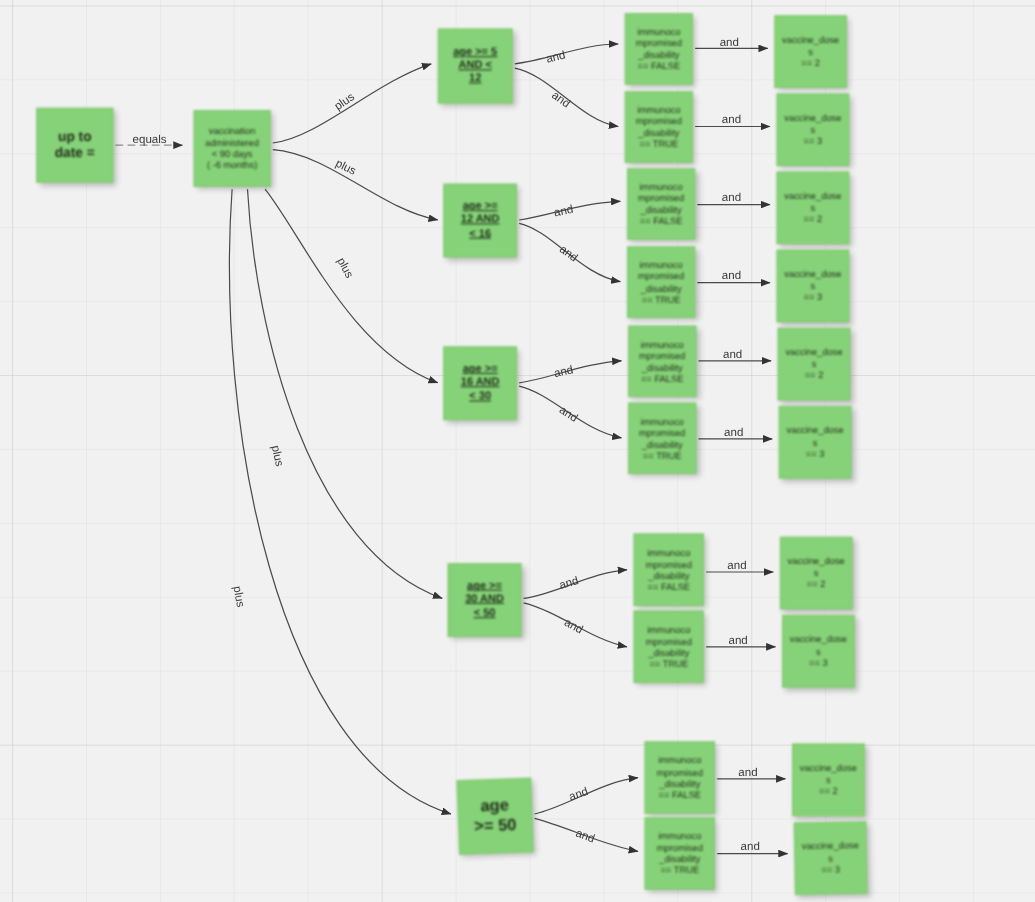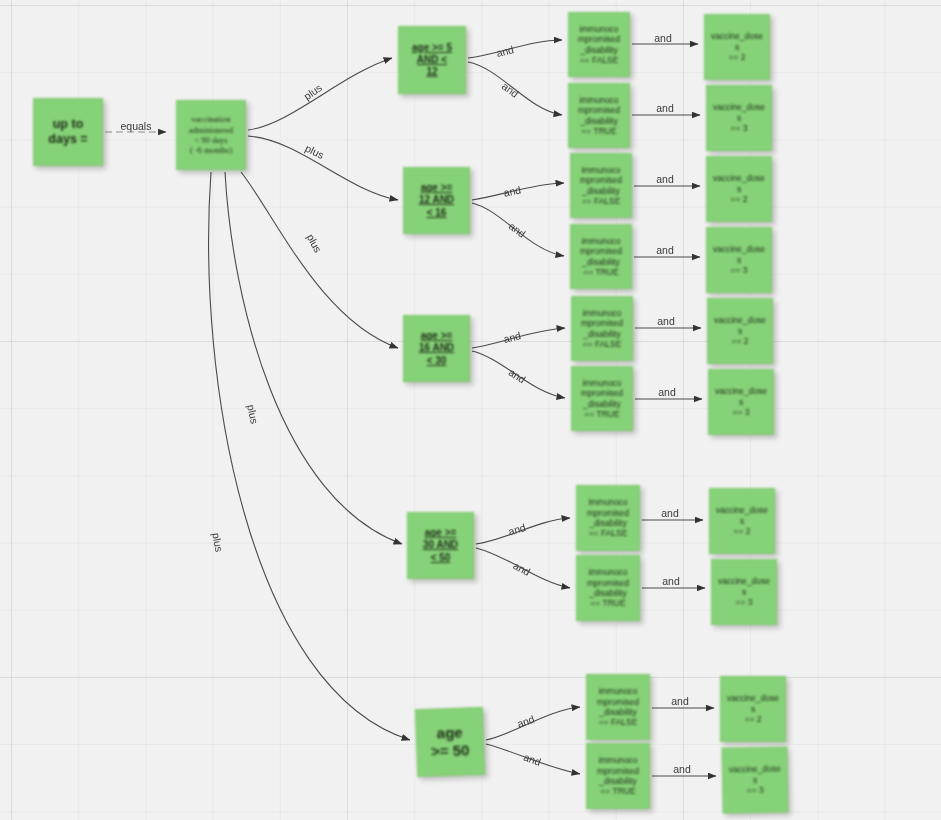--- a/index.html
+++ b/index.html
@@ -192,23 +192,23 @@
         </g>
         <g>
           <path class="edge-path" d="M 652 776 L 716 776" marker-end="url(#arrow)"></path>
           <text class="edge-label" x="682" y="773" text-anchor="middle">and</text>
         </g>
       </g>
   </svg>
   <div id="nodes-g">
       <div class="node" style="left: 33px; top: 98px; width: 70px; height: 68px; background: rgb(134, 210, 120);">
         <span class="node-label t-lg">up to
-days =</span>
-      </div>
-      <div class="node" style="left: 176px; top: 100px; width: 70px; height: 70px; background: rgb(134, 210, 120); font-family: Liberation Serif, serif;">
+date =</span>
+      </div>
+      <div class="node" style="left: 176px; top: 100px; width: 70px; height: 70px; background: rgb(134, 210, 120);">
         <span class="node-label t-sm">vaccination
 administered
 &lt; 90 days
 ( -6 months)</span>
       </div>
       <div class="node" style="left: 398px; top: 26px; width: 68px; height: 68px; background: rgb(134, 210, 120);">
         <span class="node-label t-md">age &gt;= 5
 AND &lt;
 12</span>
       </div>

